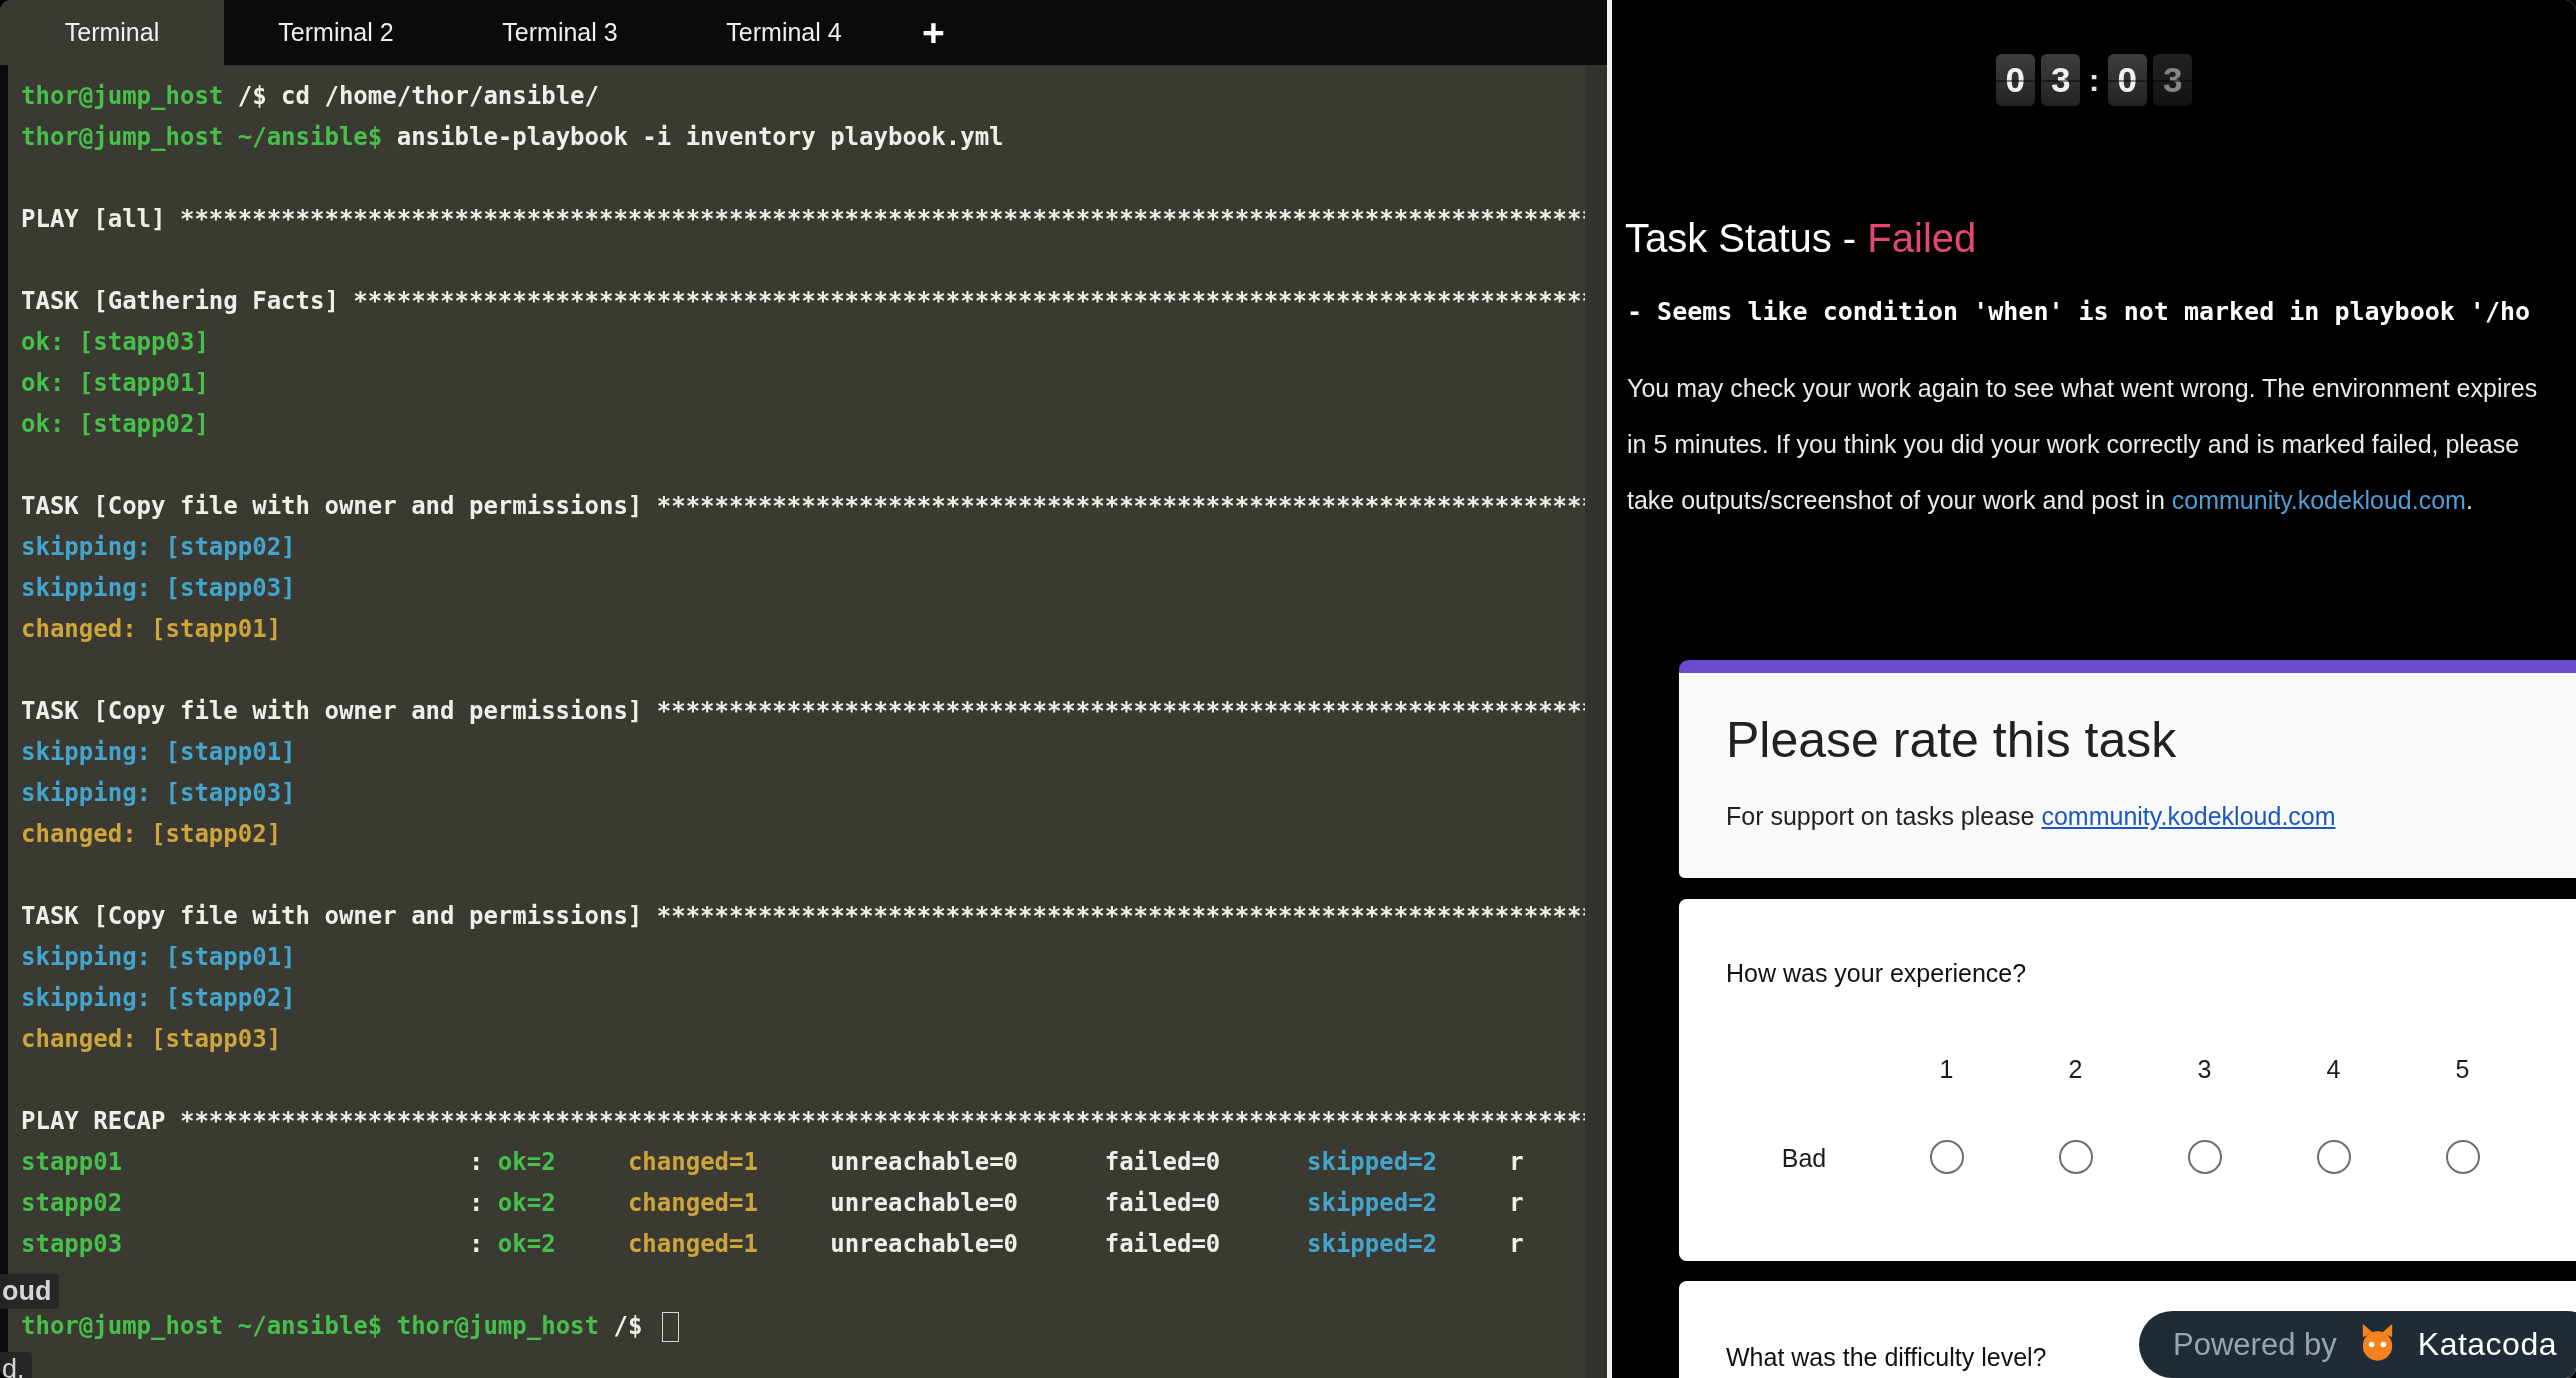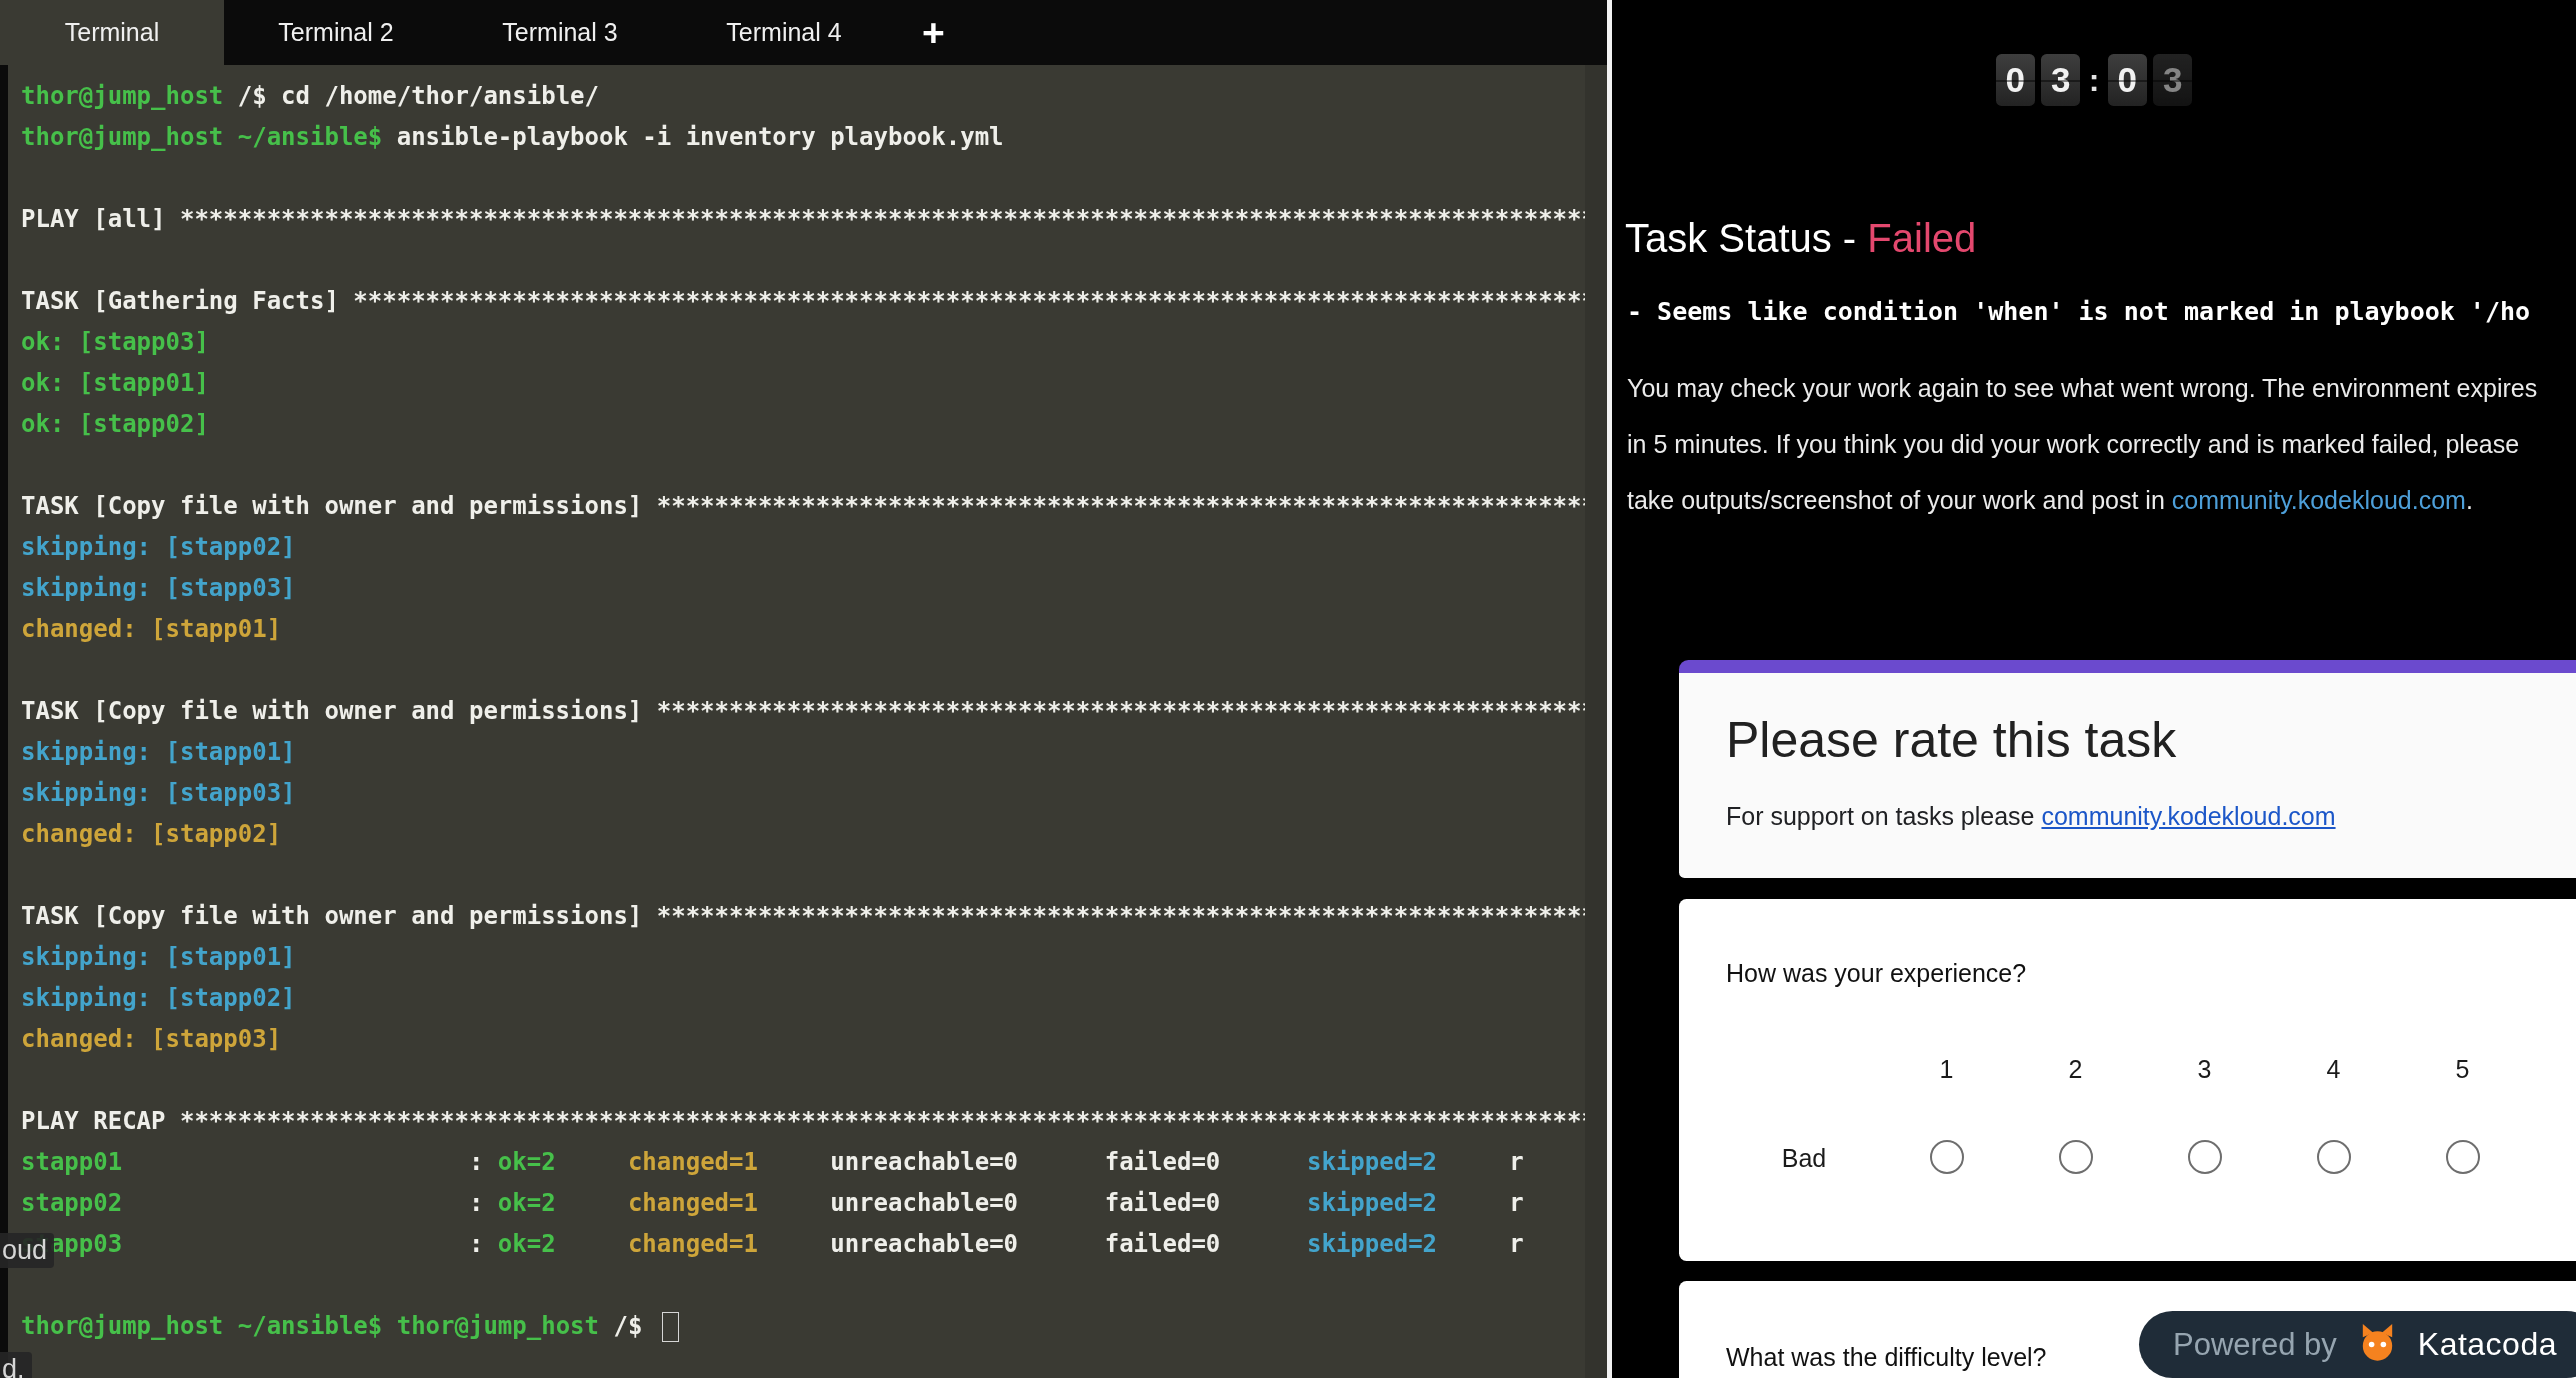--- a/index.html
+++ b/index.html
@@ -1,18 +1,18 @@
 <!DOCTYPE html>
 <html style="font-size:15px"><head>
 <meta charset="utf-8">
 <style>
   * { margin:0; padding:0; box-sizing:border-box; }
   html,body { background:#000; }
   body { font-family:"Liberation Sans", sans-serif; }
-  .root { position:relative; width:2576px; height:1378px; overflow:hidden; background:#5eead4; }
+  .root { position:relative; width:2576px; height:1378px; overflow:hidden; background:#5eead4;border-radius:11px; }
 
   
   .terminal-region { position:absolute; left:0; top:0; width:1607px; height:1378px; background:#0b0b0b; }
   .tabbar { height:65px; display:flex; align-items:stretch; background:#0b0b0b; }
   .tab { width:224px; display:flex; align-items:center; justify-content:center;
          color:#f0f0f0; font-size:25px; cursor:default; }
   .tab.active { background:#3a3a33; }
   .tab-add { width:75px; display:flex; align-items:center; justify-content:center;
              color:#fff; font-size:39px; font-weight:700; }
   .term-body { position:absolute; top:65px; left:0; right:0; bottom:0; background:#3a3a33;
@@ -21,21 +21,21 @@
   .term-line { height:41px; line-height:41px; white-space:pre; overflow:hidden; }
   .t-w { color:#efefea; }
   .t-g { color:#46c04a; }
   .t-y { color:#cea53a; }
   .t-c { color:#43a4cc; }
   .t-cur { display:inline-block; width:17px; height:30px; border:1.9px solid #d6d6d6;
            vertical-align:middle; margin-left:5.6px; }
   .term-scrollbar { position:absolute; right:0; top:65px; bottom:0; width:22.4px; background:#33332d; }
   .frag { position:absolute; left:0; z-index:4; color:#d6d6d6; font-size:27px;
           background:rgba(38,38,38,.92); padding:1.9px 7.5px 1.9px 1.9px; border-radius:0 3.7px 3.7px 0; }
-  .frag1 { top:1233px; }
+  .frag1 { top:1274px;font-weight:bold; }
   .frag2 { top:1352px; }
 
   
   .divider { position:absolute; left:1607px; top:0; width:5.6px; height:1378px; background:#f2f2f2; }
 
   
   .sidebar { position:absolute; left:1612px; top:0; width:964px; height:1378px;
              background:#000; overflow:hidden; }
 
   .timer { margin:54px auto 0; display:flex; justify-content:center; align-items:center; gap:6.5px; }

